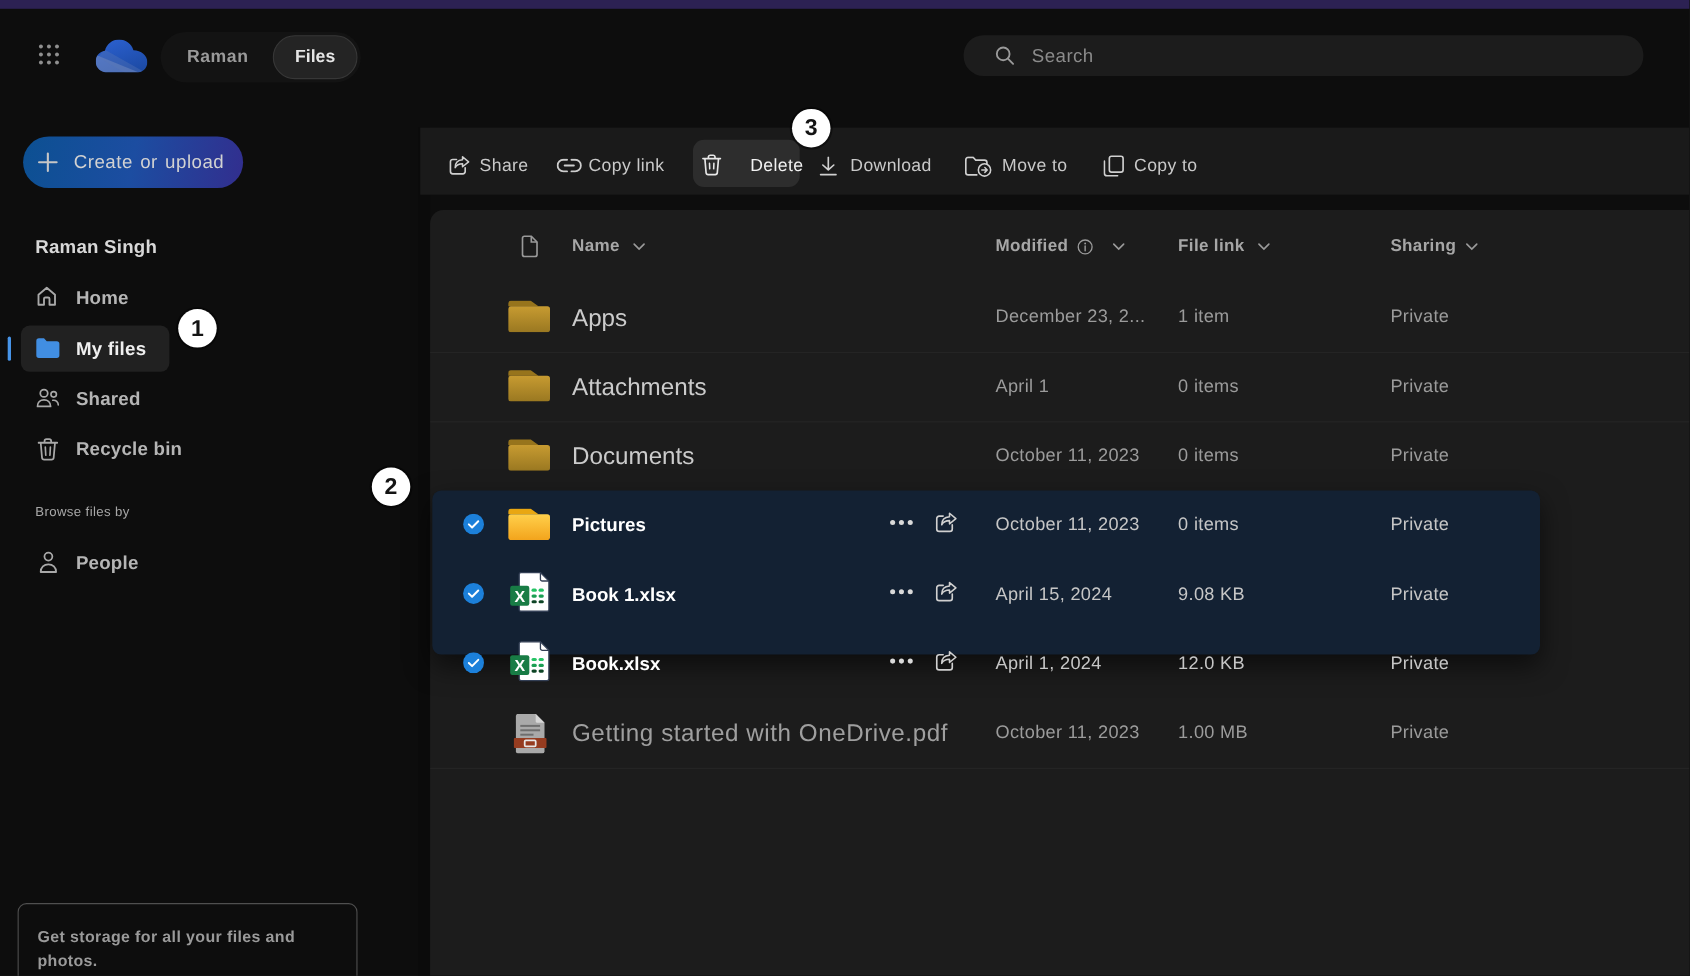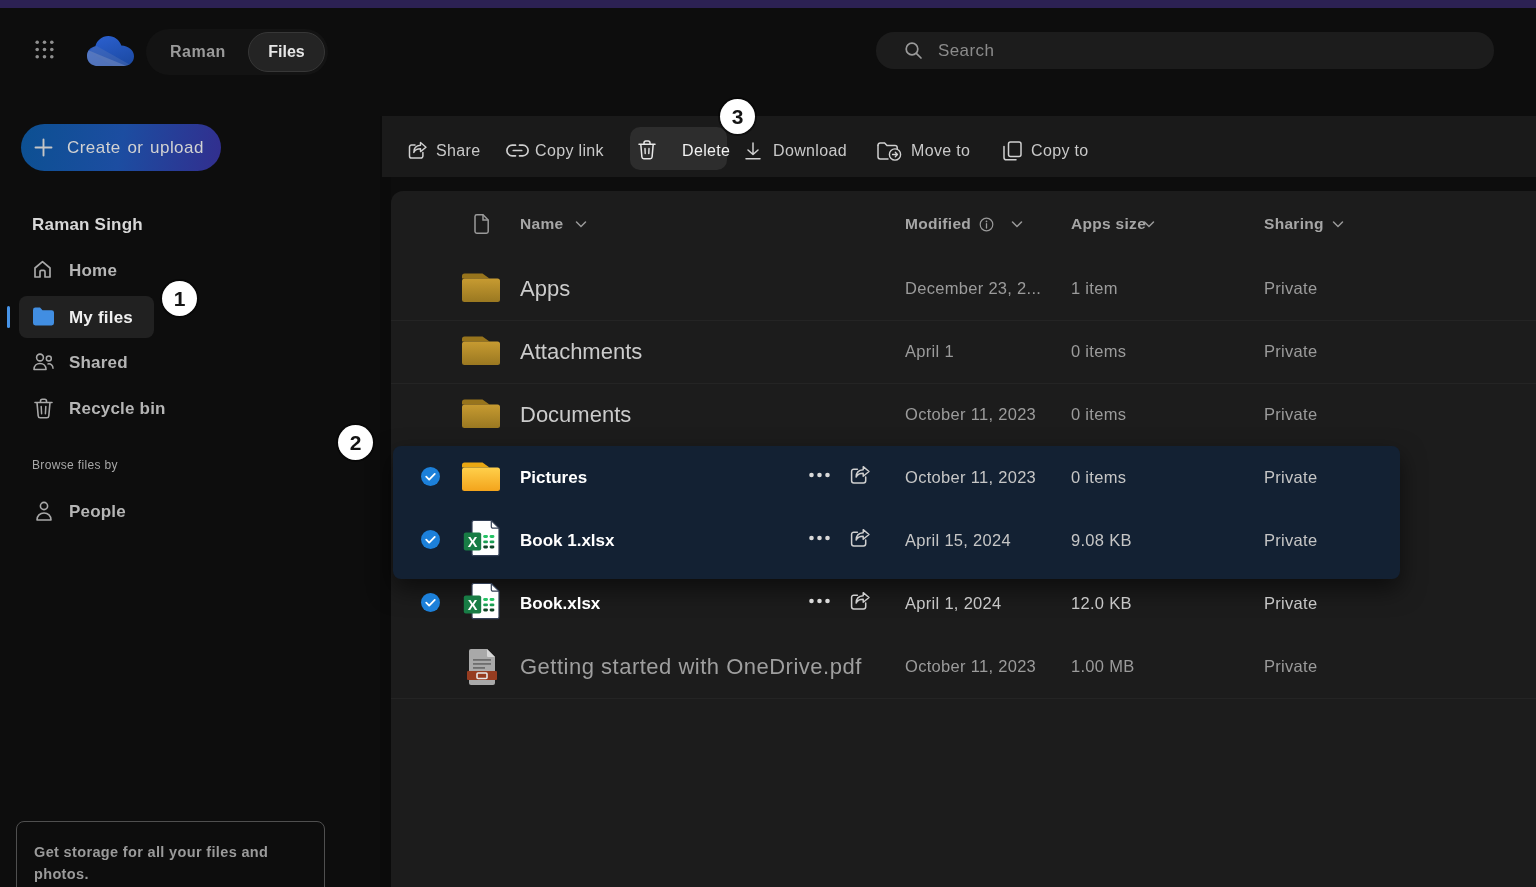--- a/index.html
+++ b/index.html
@@ -31,21 +31,21 @@
   
   .toolbar { left:382px; top:116px; width:1154px; height:61px; background:#1a1a1a; }
   .tbtxt { position:absolute; top:4px; height:61px; line-height:61px; color:#c9c9c9; font-size:16px; letter-spacing:.35px; }
   .deletebtn { position:absolute; left:248px; top:11px; width:97px; height:43px; background:#2d2d2d; border-radius:10px; }
   
   .panel { left:391px; top:191px; width:1145px; height:696px; background:#1c1c1c; border-top-left-radius:12px; }
   .hdrlbl { position:absolute; color:#a6a6a6; font-size:15.5px; font-weight:bold; letter-spacing:.3px; top:0; height:66px; line-height:66px; }
   .row { position:absolute; left:0; width:1145px; height:63px; }
   .rname { position:absolute; left:129px; top:0; height:63px; line-height:63px; color:#cbcbcb; font-size:22px; }
   .rmeta { position:absolute; top:0; height:63px; line-height:63px; color:#9b9b9b; font-size:16.5px; letter-spacing:.3px; }
-  .selblock { left:393px; top:446px; width:1007px; height:133px; background:#132133; border-radius:8px;
+  .selblock { left:393px; top:446px; width:1007px; height:149px; background:#132133; border-radius:8px;
     box-shadow:0 10px 24px rgba(0,0,0,0.55); }
   .srow { position:absolute; left:0; width:1007px; height:63px; }
   .srow .rname { left:127px; color:#ffffff; font-weight:bold; font-size:17px; }
   .srow .rmeta { color:#c6c6c6; }
   .sep { position:absolute; left:0; width:1145px; height:1px; background:rgba(255,255,255,0.04); }
 </style>
 </head>
 <body>
 <div class="abs purplebar"></div>
 <div class="abs" style="left:380px;top:116px;width:11px;height:771px;background:#0b0b0b"></div>
@@ -197,21 +197,21 @@
   <div class="hdrlbl" style="left:514px">Modified</div>
   <svg style="position:absolute;left:588px;top:26px" width="15" height="15" viewBox="0 0 15 15">
     <circle cx="7.5" cy="7.5" r="6.3" fill="none" stroke="#9a9a9a" stroke-width="1.2"></circle>
     <path d="M7.5 6.7 V11" stroke="#9a9a9a" stroke-width="1.3" stroke-linecap="round"></path>
     <circle cx="7.5" cy="4.4" r="0.85" fill="#9a9a9a"></circle>
   </svg>
   <div class="hdrlbl" style="left:626px"></div>
   <svg style="position:absolute;left:620px;top:29px" width="12" height="8" viewBox="0 0 12 8">
       <path d="M1.5 2 L6 6.5 L10.5 2" fill="none" stroke="#9a9a9a" stroke-width="1.5" stroke-linecap="round"></path>
     </svg>
-  <div class="hdrlbl" style="left:680px">Apps size</div>
+  <div class="hdrlbl" style="left:680px">File link</div>
   <svg style="position:absolute;left:752px;top:29px" width="12" height="8" viewBox="0 0 12 8">
       <path d="M1.5 2 L6 6.5 L10.5 2" fill="none" stroke="#9a9a9a" stroke-width="1.5" stroke-linecap="round"></path>
     </svg>
   <div class="hdrlbl" style="left:873px">Sharing</div>
   <svg style="position:absolute;left:941px;top:29px" width="12" height="8" viewBox="0 0 12 8">
       <path d="M1.5 2 L6 6.5 L10.5 2" fill="none" stroke="#9a9a9a" stroke-width="1.5" stroke-linecap="round"></path>
     </svg>
 
   <div class="row" style="top:66px">
     <svg style="position:absolute;left:71px;top:16px" width="38" height="29" viewBox="0 0 38 29">

